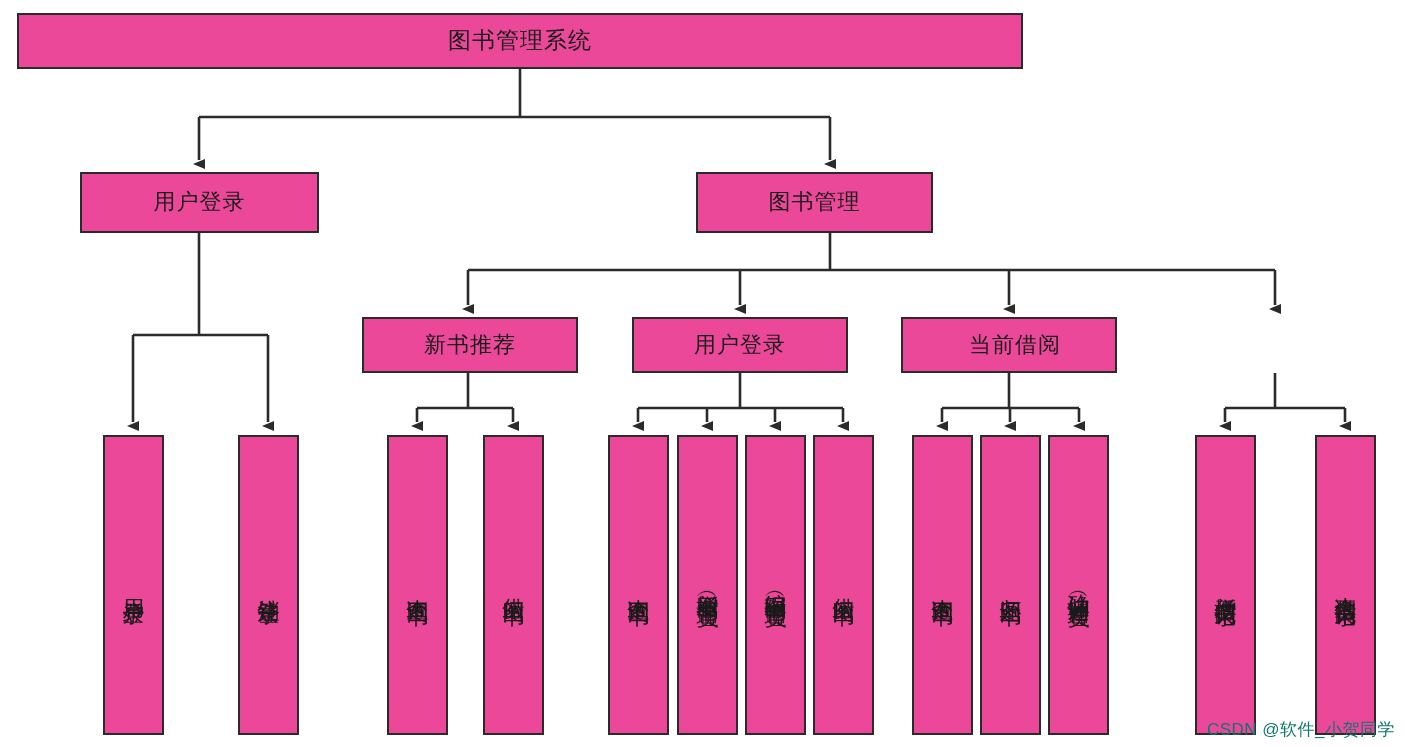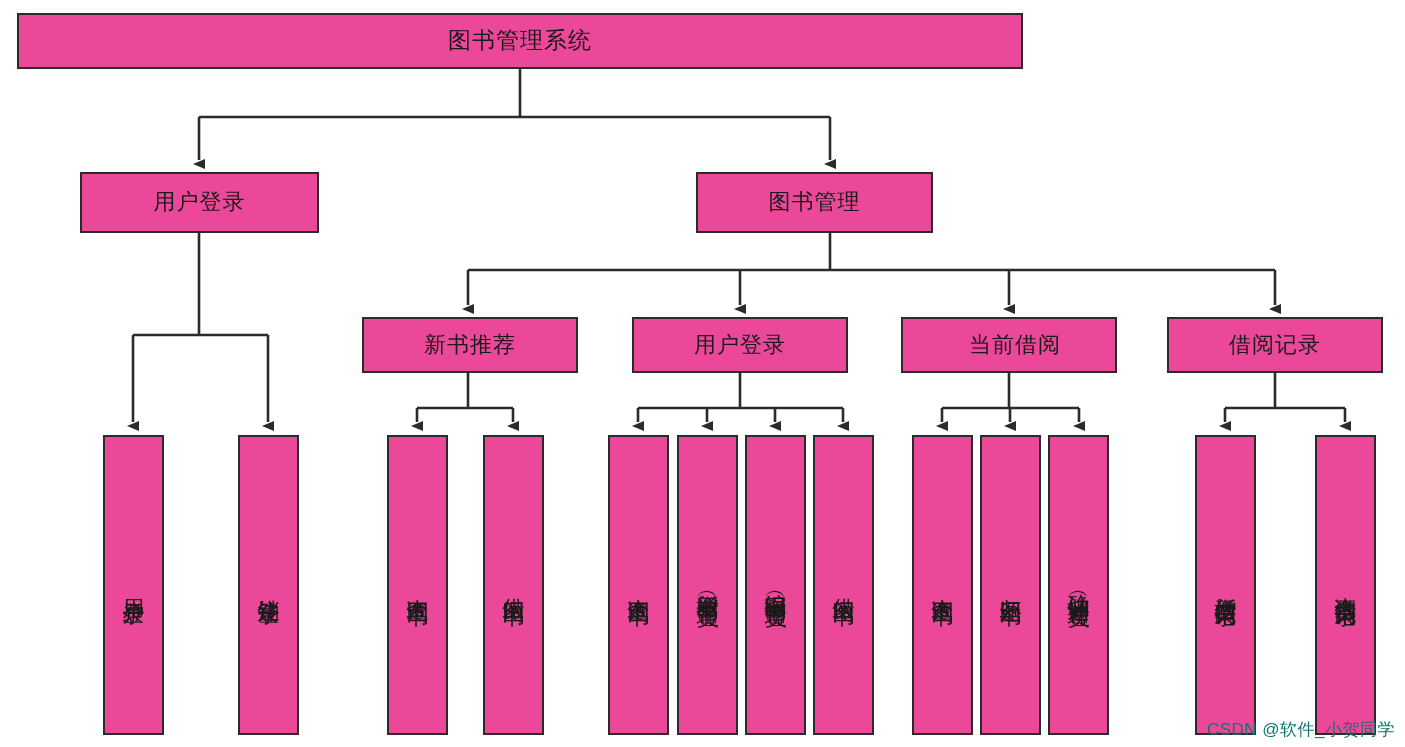--- a/index.html
+++ b/index.html
@@ -140,23 +140,20 @@
   </div>
 
   <div class="node node-h" style="left:632px; top:317px; width:216px; height:56px;">
     <span class="node-label">用户登录</span>
   </div>
 
   <div class="node node-h" style="left:901px; top:317px; width:216px; height:56px;padding-left:12px;">
     <span class="node-label">当前借阅</span>
   </div>
 
-  <div class="node node-h" style="left:1167px; top:317px; width:216px; height:56px;">
-    <span class="node-label">借阅记录</span>
-  </div>
 
   <div class="node node-v" style="left:103px; top:435px; width:61px; height:300px;">
     <span class="node-label">用户登录</span>
   </div>
 
   <div class="node node-v" style="left:238px; top:435px; width:61px; height:300px;">
     <span class="node-label">注销登录</span>
   </div>
 
   <div class="node node-v" style="left:387px; top:435px; width:61px; height:300px;">

